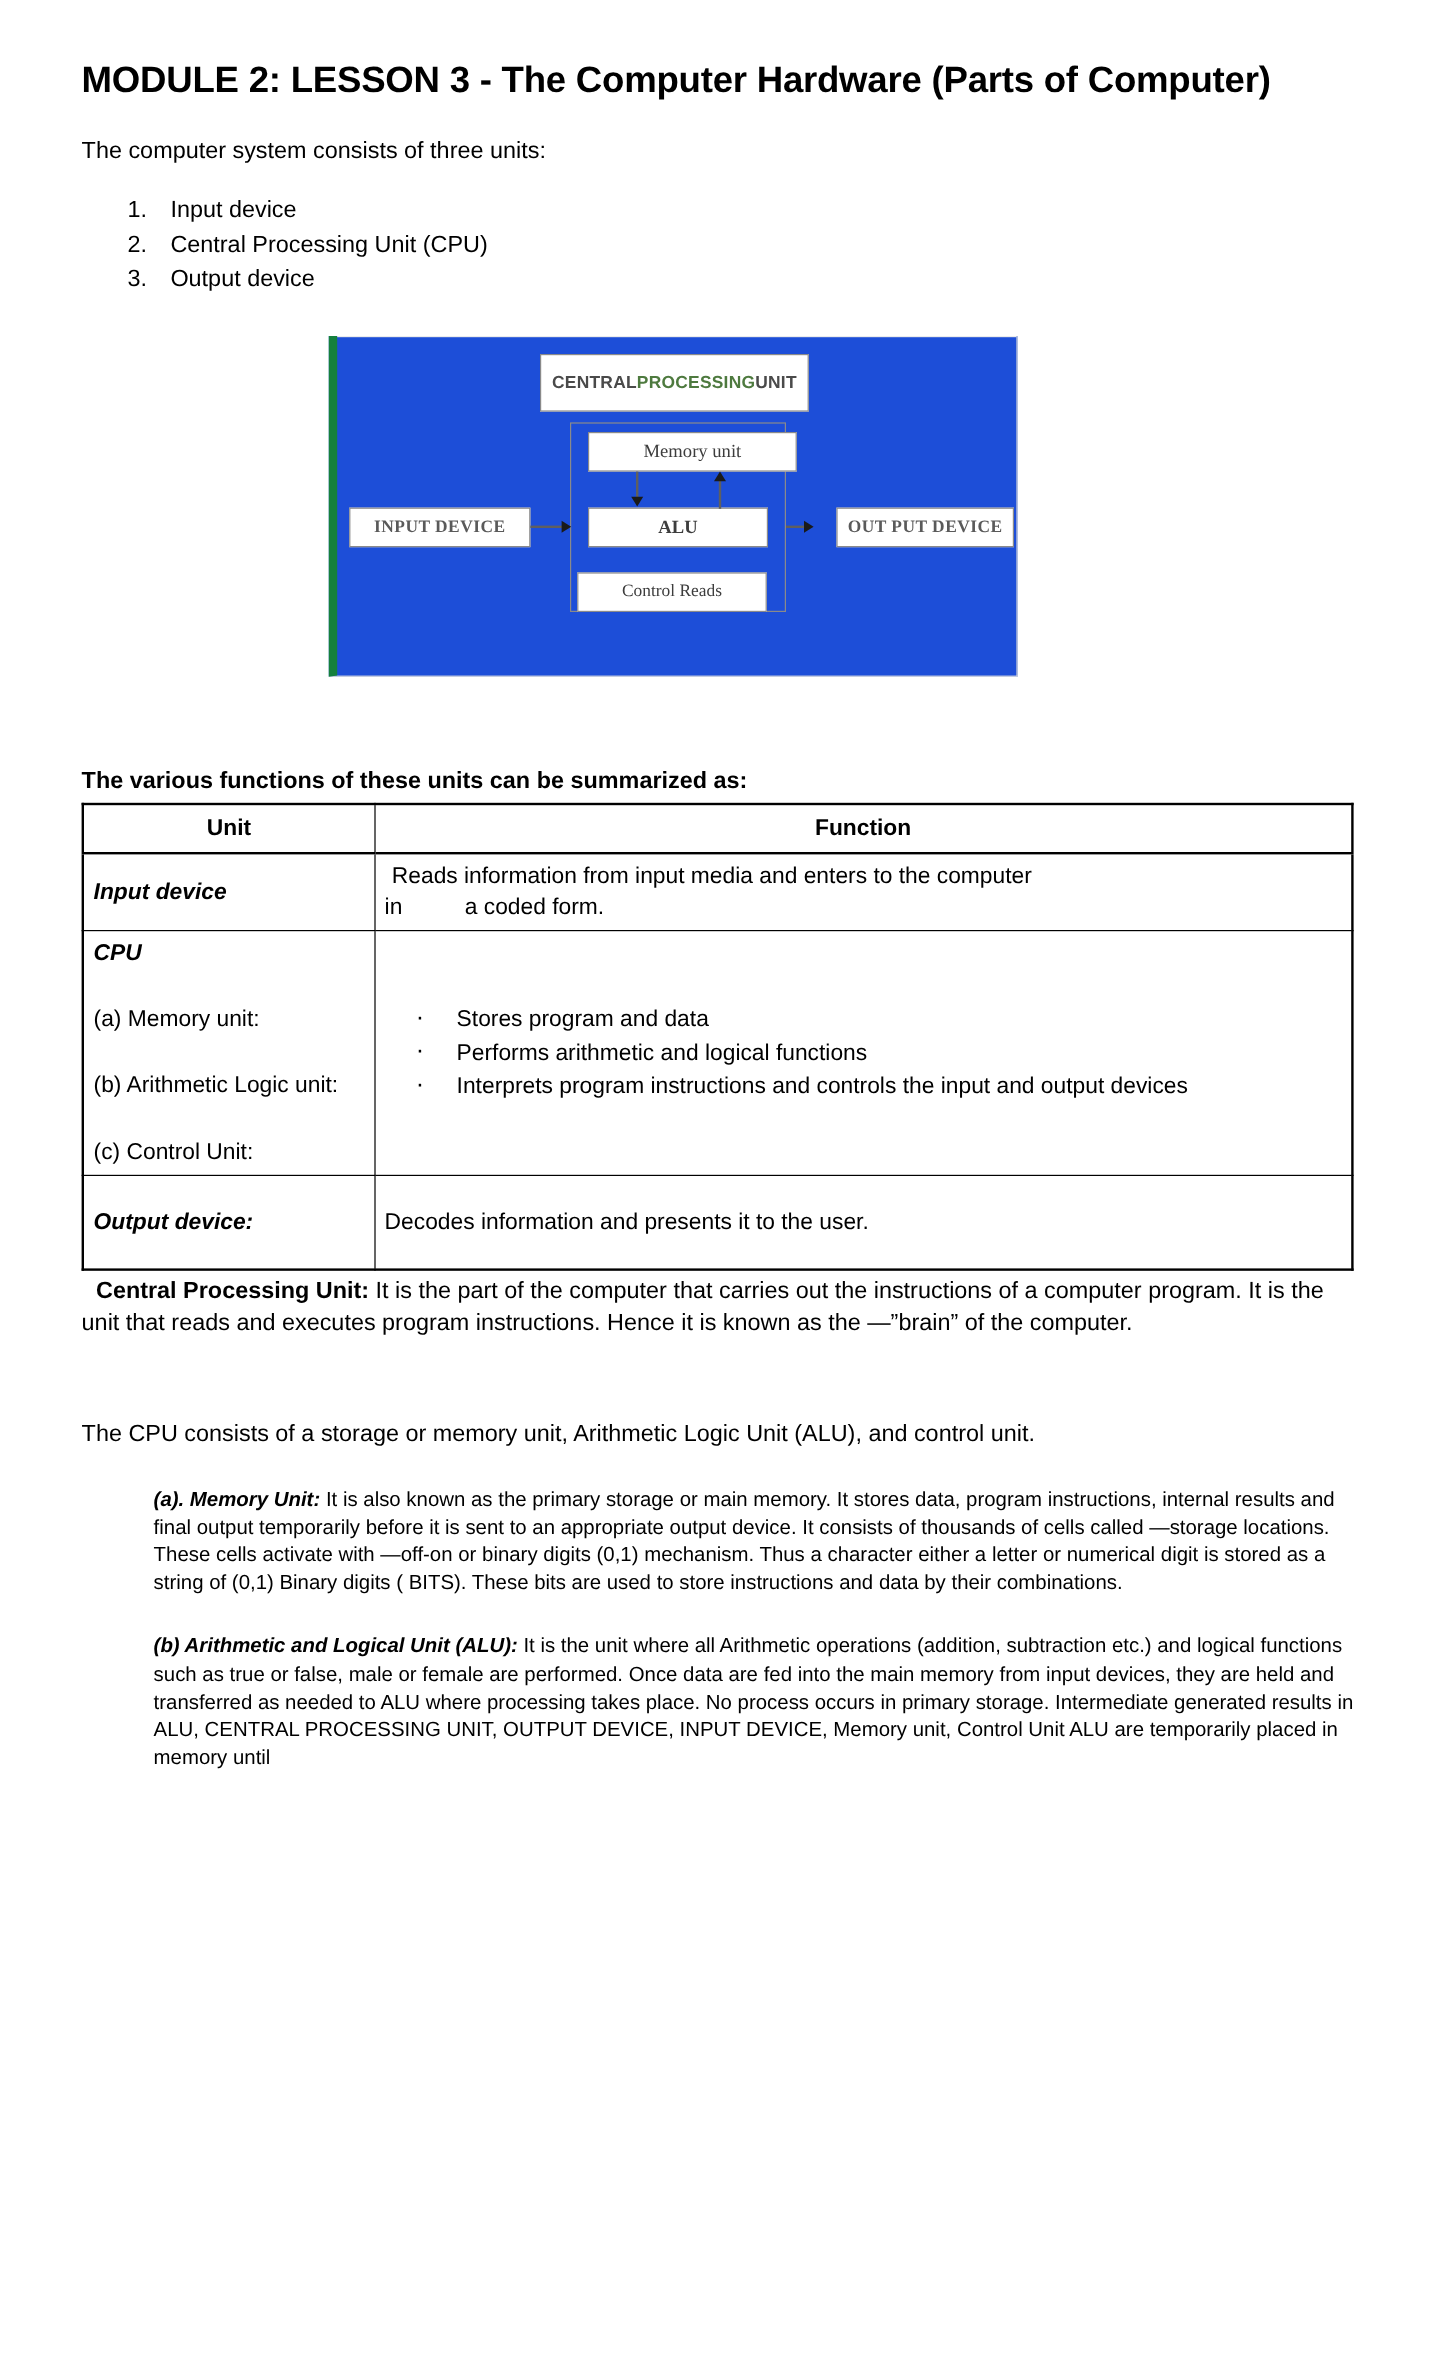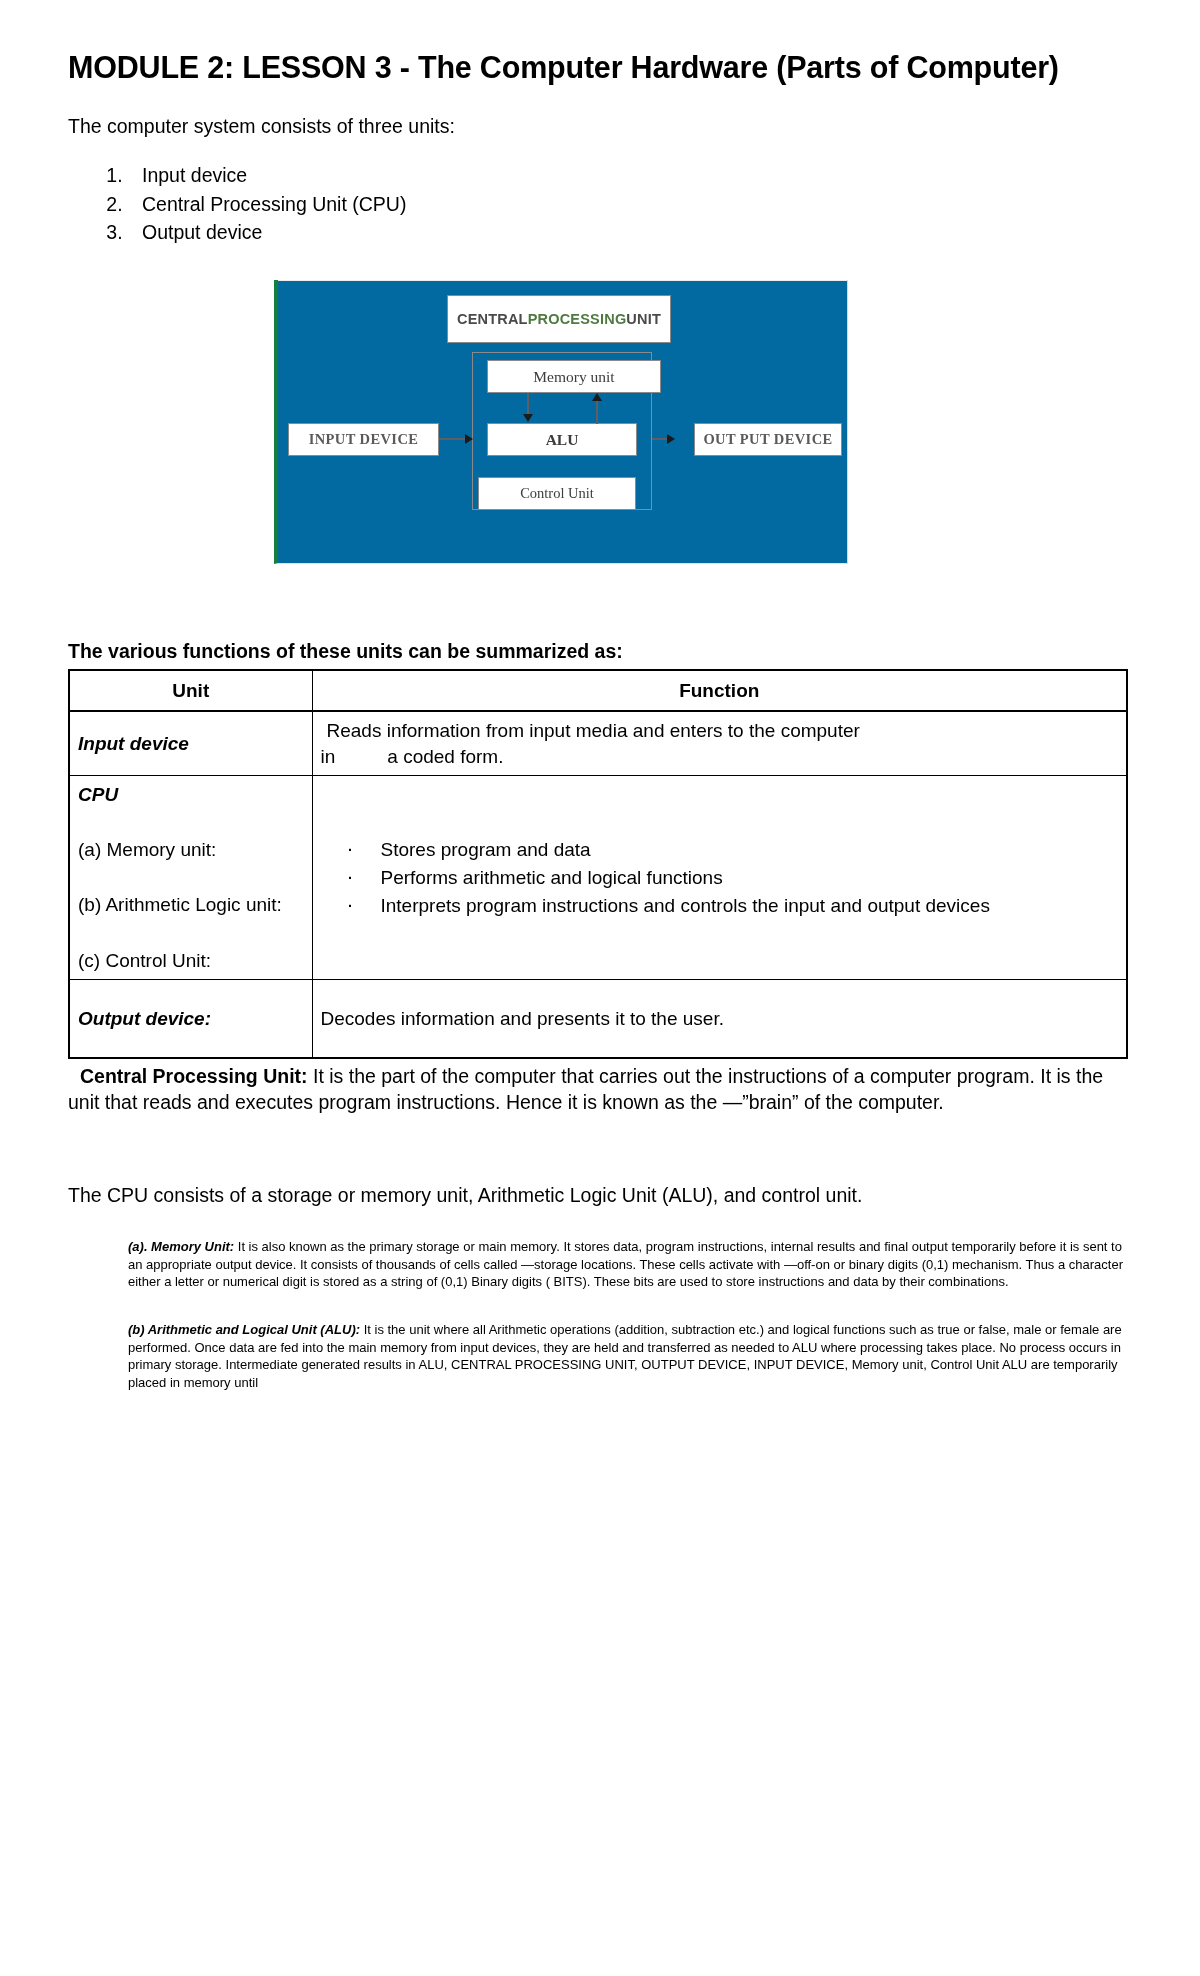--- a/index.html
+++ b/index.html
@@ -58,24 +58,24 @@
     font-weight: bold;
     margin: 0 0 18px 0;
     padding-left: 40px;
   }
   .diagram-frame {
     width: 574px;
     height: 284px;
     margin: 0 auto 0 auto;
     position: relative;
     margin-left: 206px;
-    border-left: 4px solid #15803d;
+    border-left: 7px solid #15803d;
     border-right: 1px solid #d8d8d8;
     border-bottom: 1px solid #e2e2e2;
-    background: #0369a1;
+    background: #1d4ed8;
   }
   .diagram-frame:before {
     content: "";
     position: absolute;
     left: 0; right: 0; top: 0;
     height: 1px;
     background: #ececec;
   }
   .dbox {
     position: absolute;
@@ -241,21 +241,21 @@
   }
   p.body-par.spaced { margin-top: 44px; }
   .b { font-weight: bold; margin-left: 12px; }
   .bi { font-weight: bold; font-style: italic; }
 
   .indent-block {
     margin-left: 60px;
     margin-top: 30px;
   }
   .indent-block p {
-    font-size: 13px;
+    font-size: 17px;
     line-height: 1.36;
     margin: 0 0 30px 0;
   }
   .indent-block p:last-child { margin-bottom: 0; }
 </style>
 </head>
 <body>
 
 <div class="page">
 
@@ -275,21 +275,21 @@
     <div class="dbox dbox-cpu">
       <span>CENTRAL </span>
         <span class="green">PROCESSING</span>
         <span> UNIT</span>
     </div>
 
     <div class="dbox dbox-outer"></div>
 
     <div class="dbox dbox-mem">Memory unit</div>
     <div class="dbox dbox-alu">ALU</div>
-    <div class="dbox dbox-ctrl">Control Unit</div>
+    <div class="dbox dbox-ctrl">Control Reads</div>
     <div class="dbox dbox-input">INPUT DEVICE</div>
     <div class="dbox dbox-output">OUT PUT DEVICE</div>
 
     <div class="conn conn-v" style="left:249px; top:113px; height:24px;"></div>
     <div class="arrow-d" style="left:245px; top:134px;"></div>
 
     <div class="conn conn-v" style="left:318px; top:120px; height:24px;"></div>
     <div class="arrow-u" style="left:314px; top:113px;"></div>
 
     <div class="conn conn-h" style="left:161px; top:158px; width:28px;"></div>

